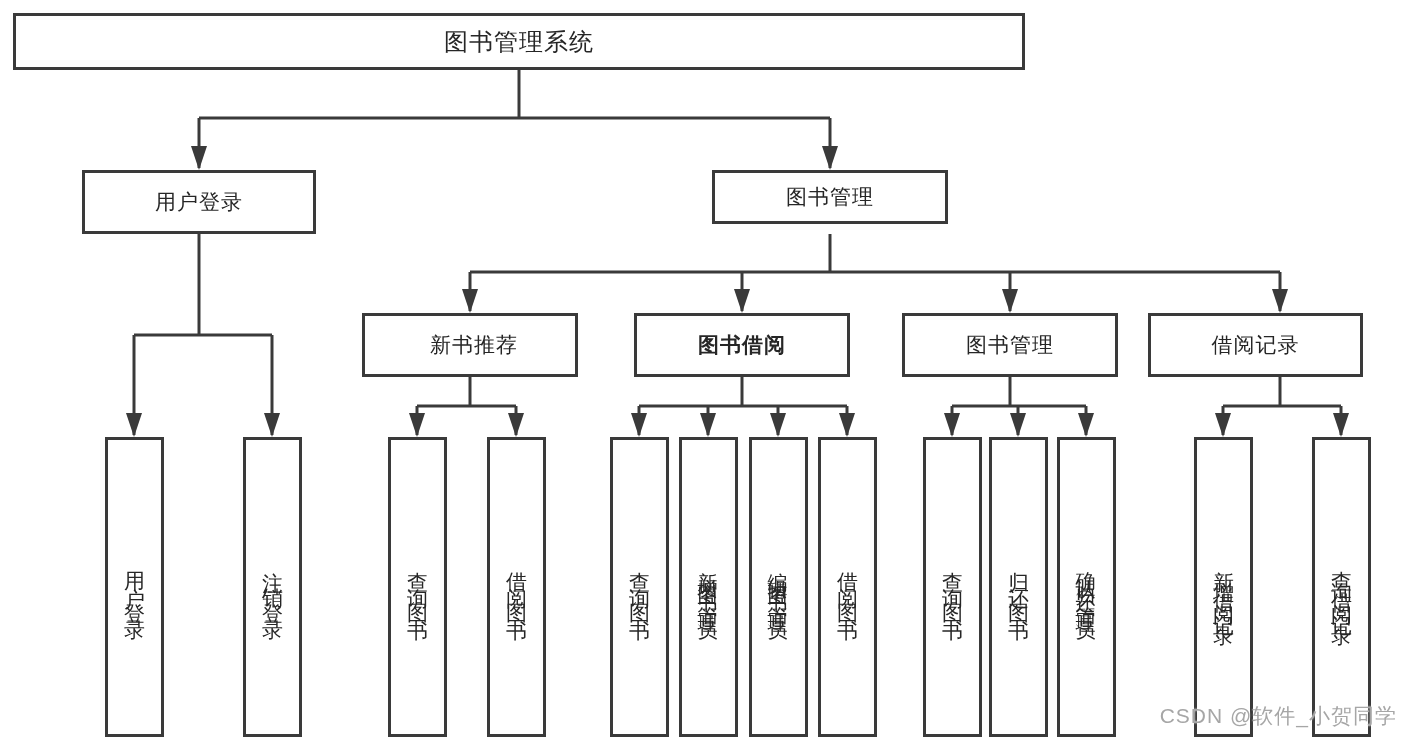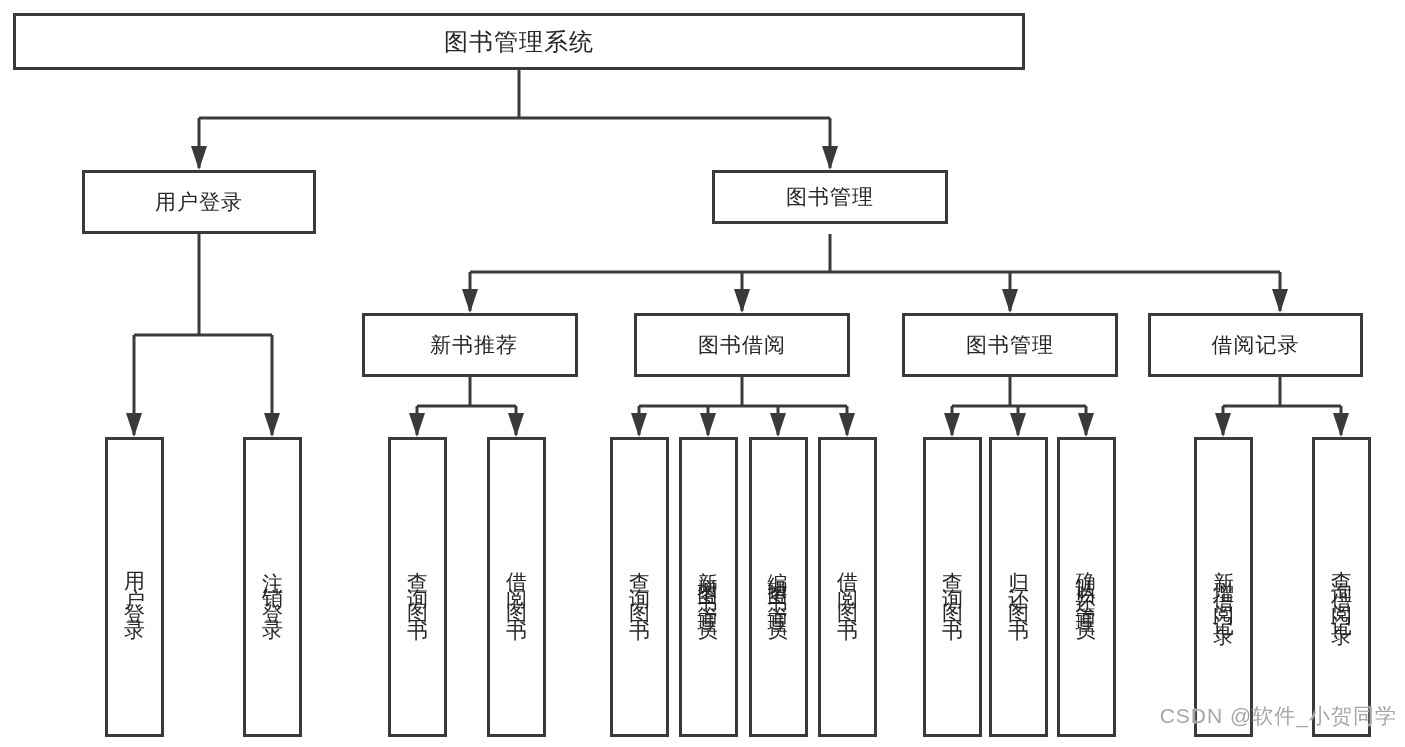--- a/index.html
+++ b/index.html
@@ -134,21 +134,21 @@
   <div class="hnode" style="left:82px; top:170px; width:234px; height:64px;">
     <span>用户登录</span>
   </div>
   <div class="hnode" style="left:712px; top:170px; width:236px; height:54px;">
     <span>图书管理</span>
   </div>
 
   <div class="hnode" style="left:362px; top:313px; width:216px; height:64px;padding-left:8px;">
     <span>新书推荐</span>
   </div>
-  <div class="hnode" style="left:634px; top:313px; width:216px; height:64px;">
+  <div class="hnode" style="left:634px; top:313px; width:216px; height:64px;font-weight:bold;">
     <span>图书借阅</span>
   </div>
   <div class="hnode" style="left:902px; top:313px; width:216px; height:64px;">
     <span>图书管理</span>
   </div>
   <div class="hnode" style="left:1148px; top:313px; width:215px; height:64px;">
     <span>借阅记录</span>
   </div>
 
   <div class="vnode ls4" style="left:105px;">

